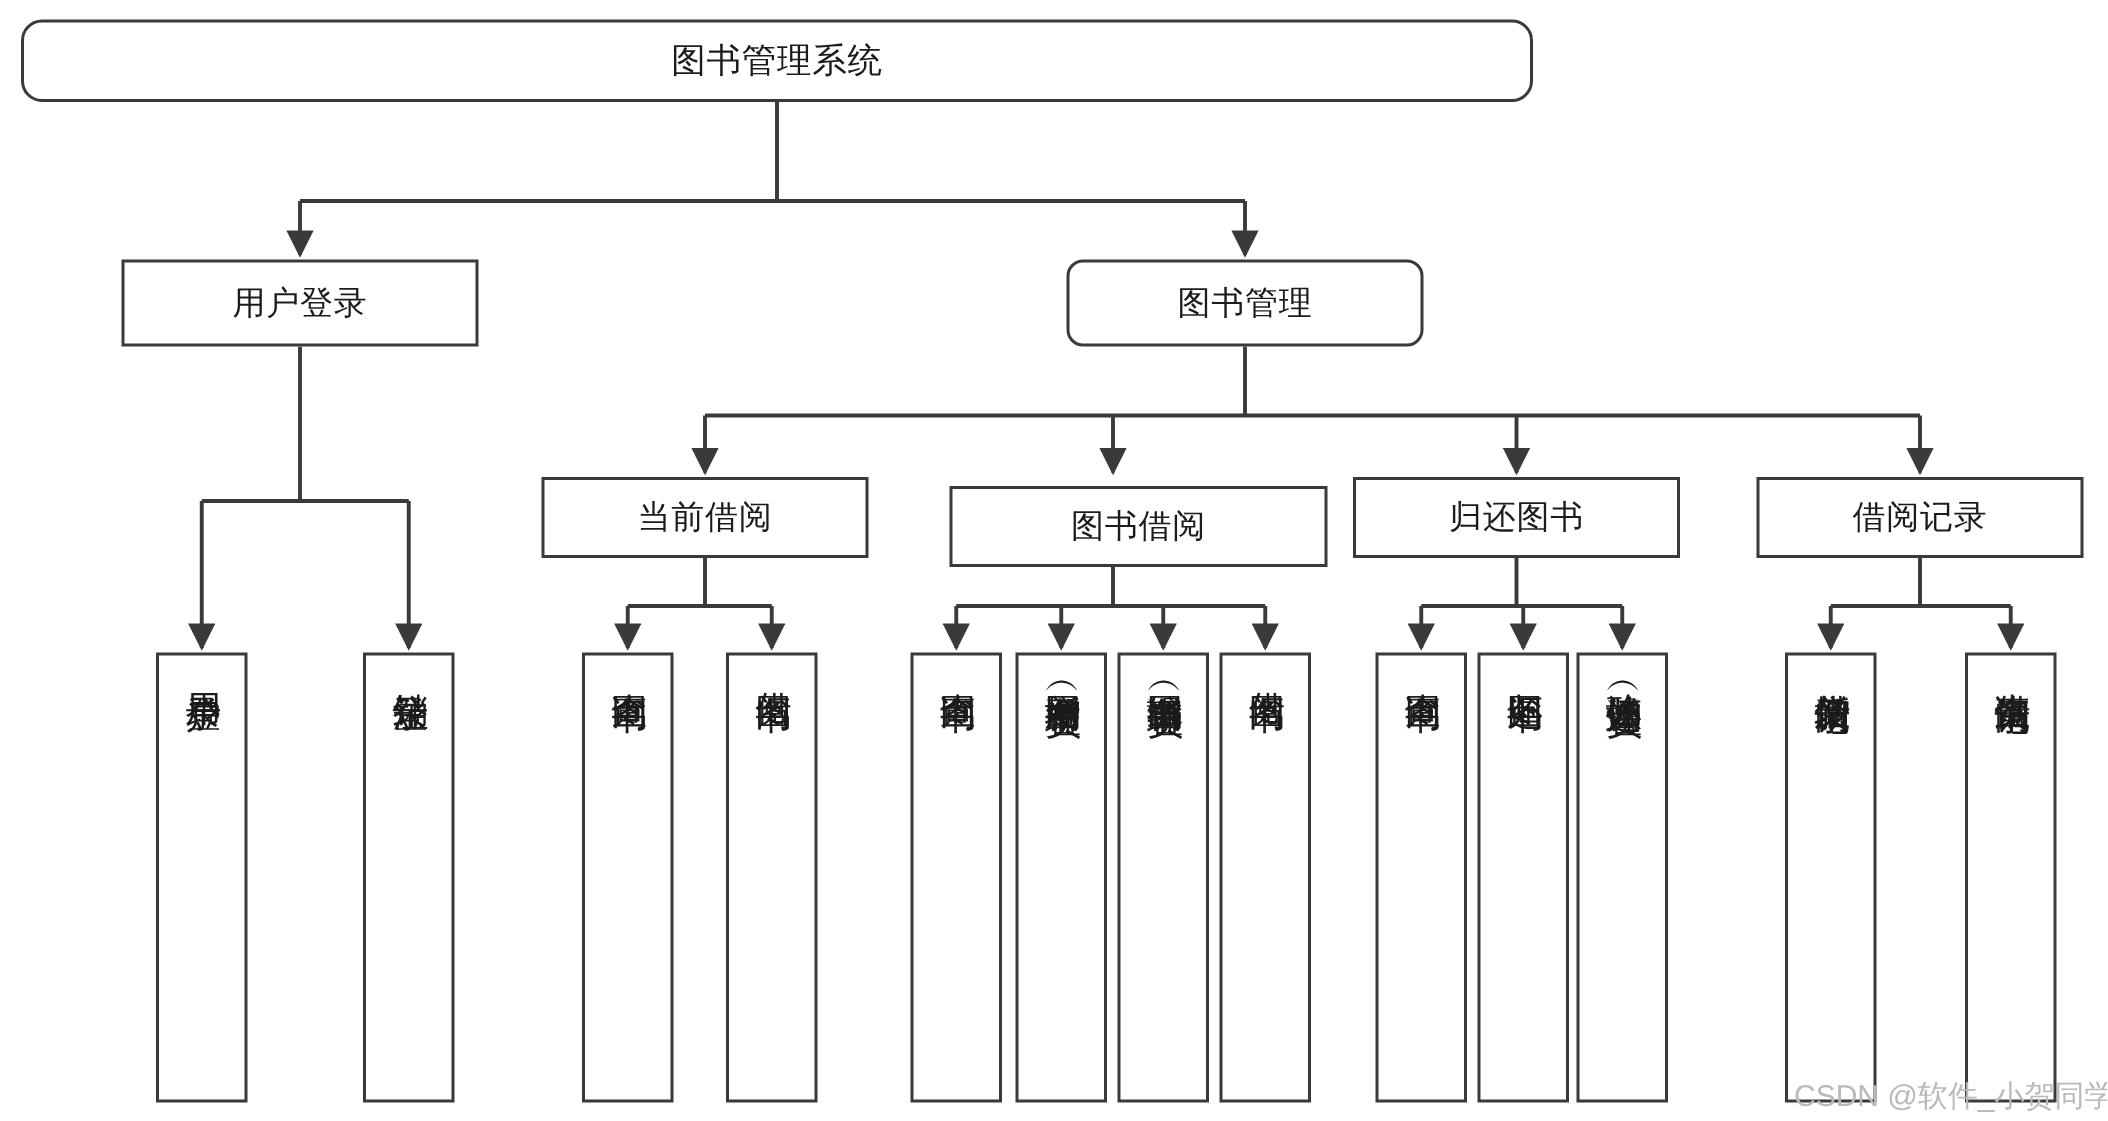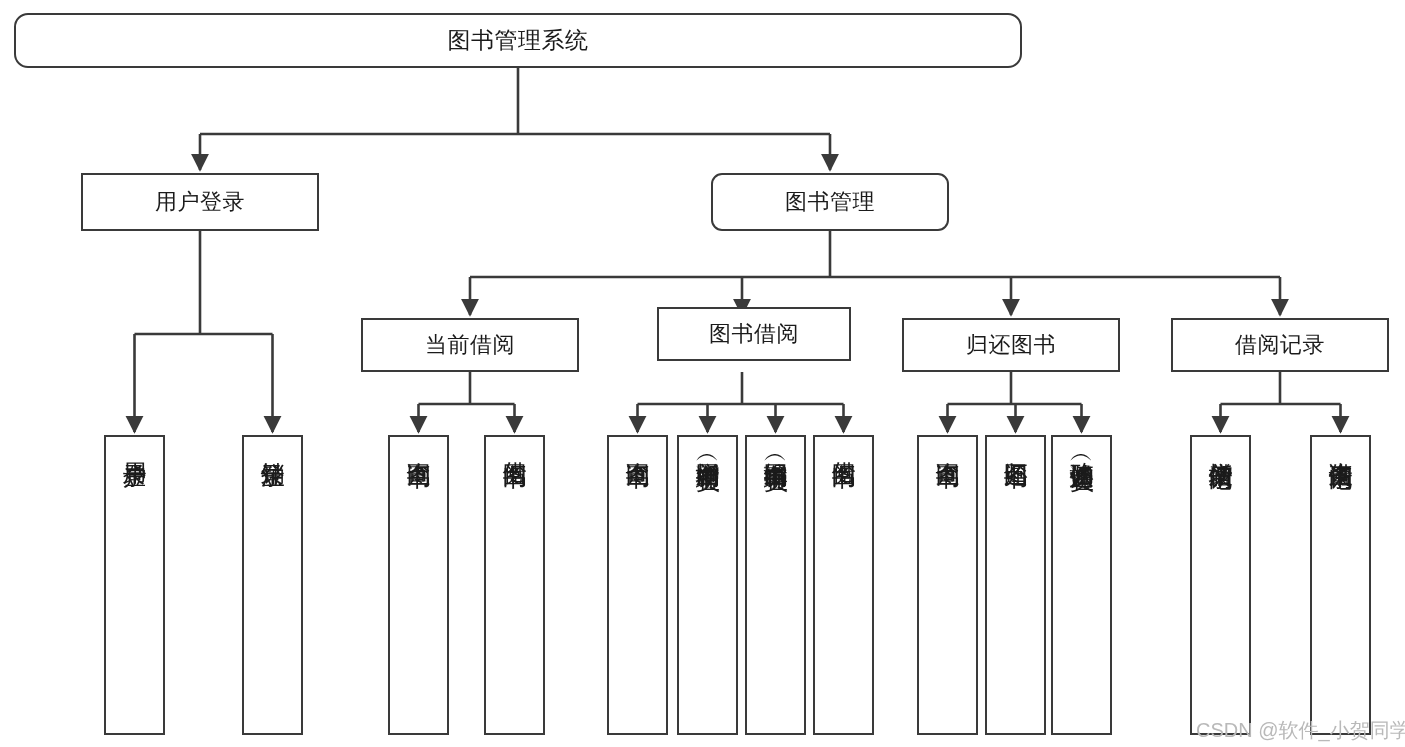--- a/index.html
+++ b/index.html
@@ -128,21 +128,21 @@
       </div>
       <div class="node level2 horizontal" style="left: 81px; top: 173px; width: 238px; height: 58px;">
         <span class="node-label">用户登录</span>
       </div>
       <div class="node level2 horizontal" style="left: 711px; top: 173px; width: 238px; height: 58px; border-radius: 11px;">
         <span class="node-label">图书管理</span>
       </div>
       <div class="node level2 horizontal" style="left: 361px; top: 318px; width: 218px; height: 54px;">
         <span class="node-label">当前借阅</span>
       </div>
-      <div class="node level2 horizontal" style="left: 633px; top: 307px; width: 194px; height: 54px; margin-left: 24px;">
+      <div class="node level2 horizontal" style="left: 633px; top: 324px; width: 252px; height: 54px;">
         <span class="node-label">图书借阅</span>
       </div>
       <div class="node level2 horizontal" style="left: 902px; top: 318px; width: 218px; height: 54px;">
         <span class="node-label">归还图书</span>
       </div>
       <div class="node level2 horizontal" style="left: 1171px; top: 318px; width: 218px; height: 54px; align-items: center;">
         <span class="node-label">借阅记录</span>
       </div>
       <div class="node leaf" style="left: 104px; top: 435px; width: 61px; height: 300px;">
         <span class="node-label">用户登录</span>

